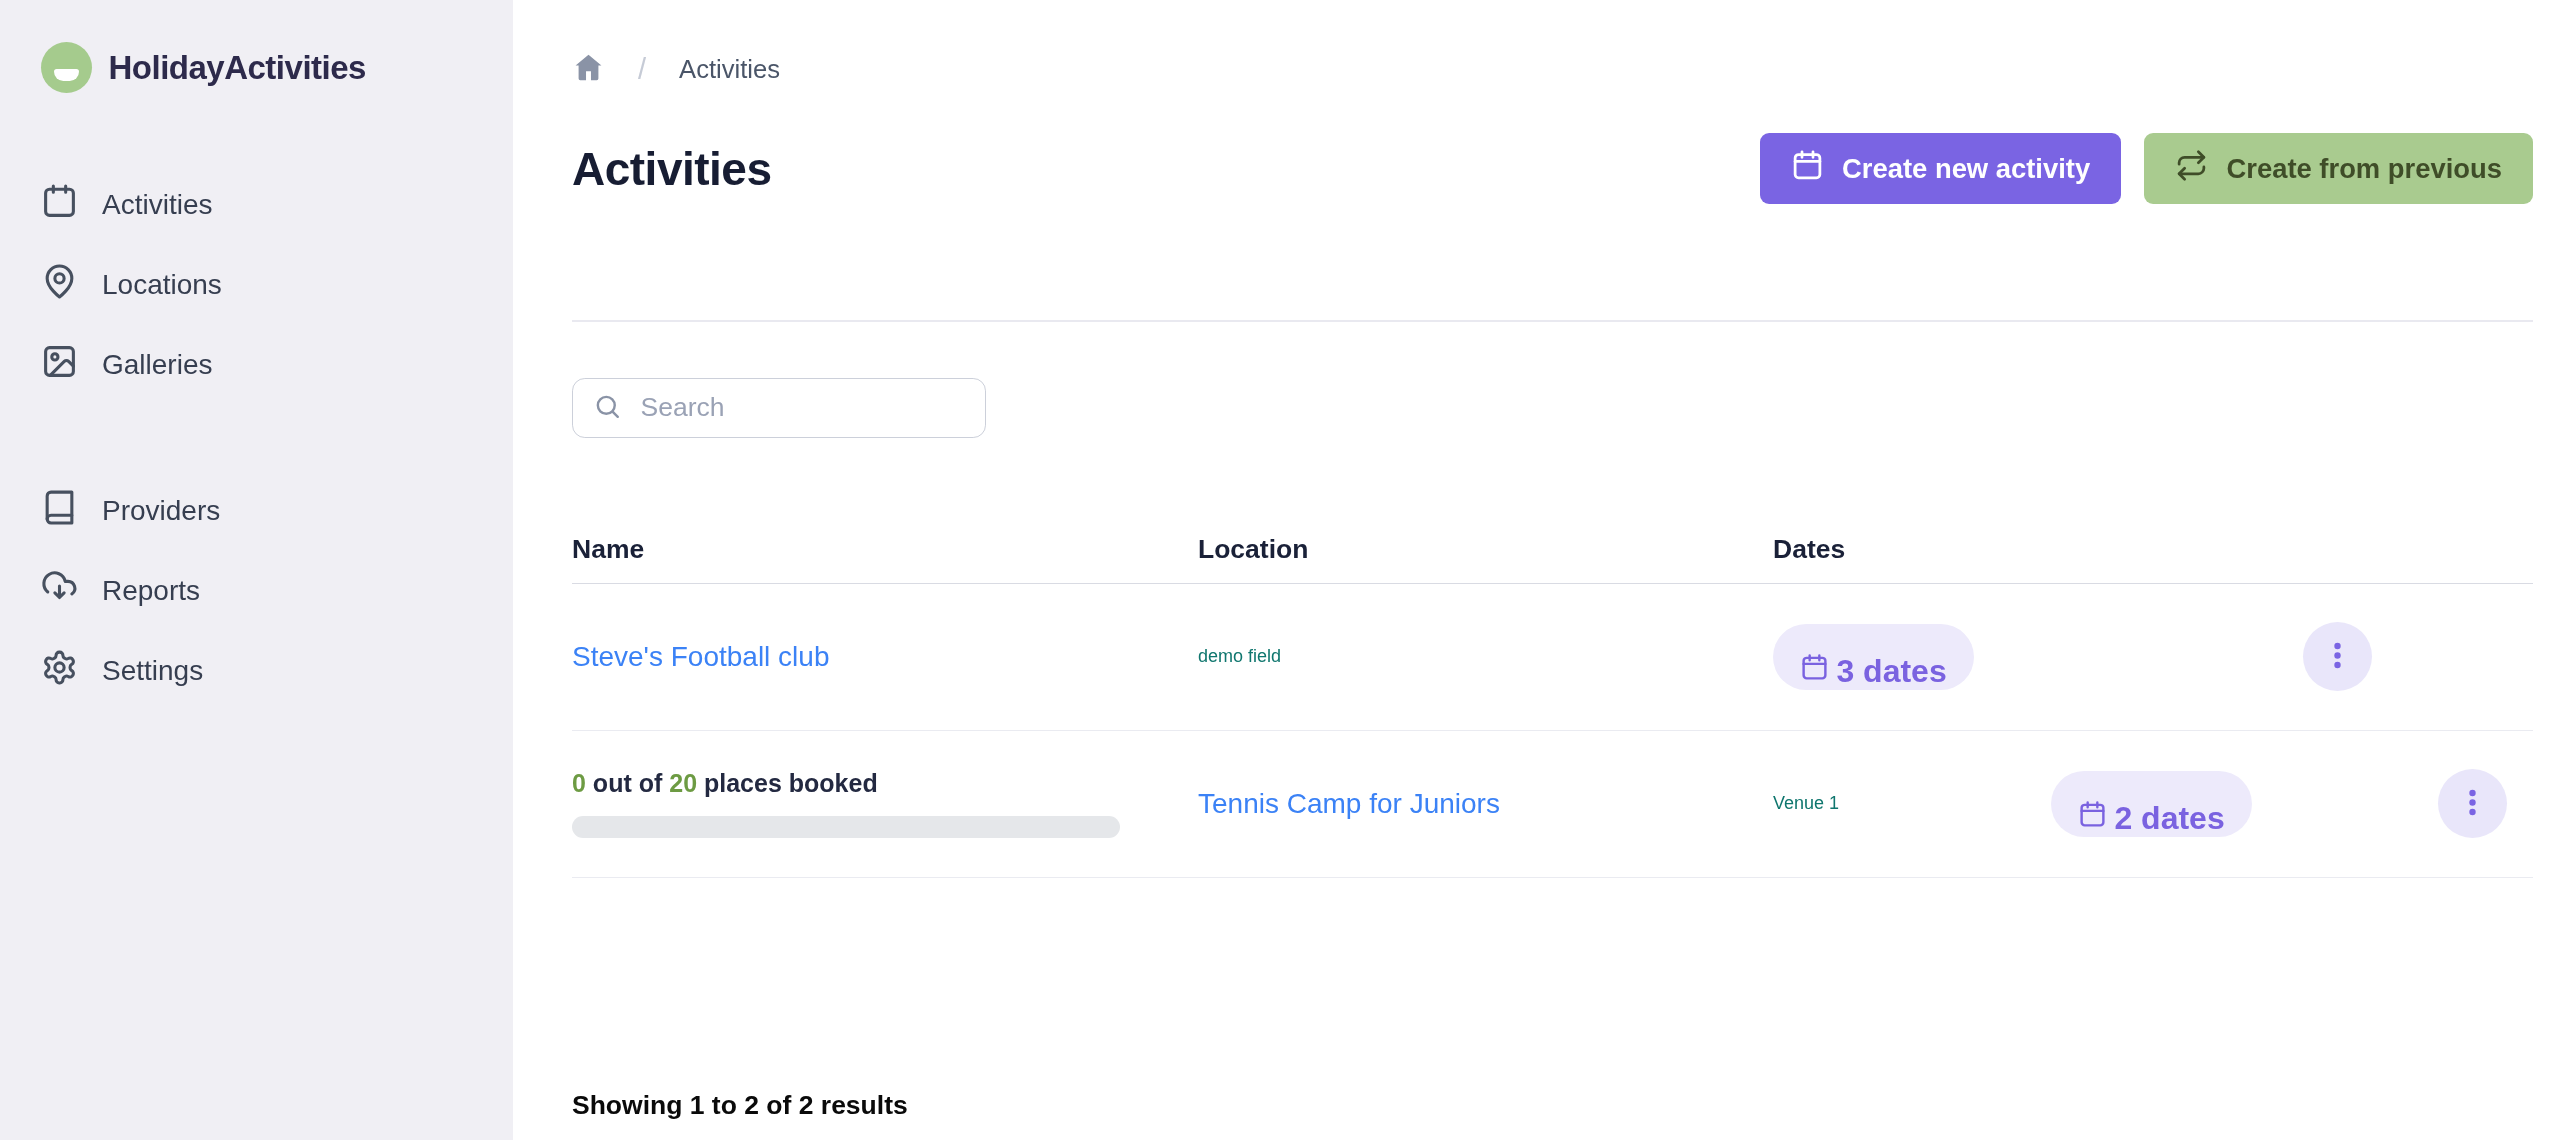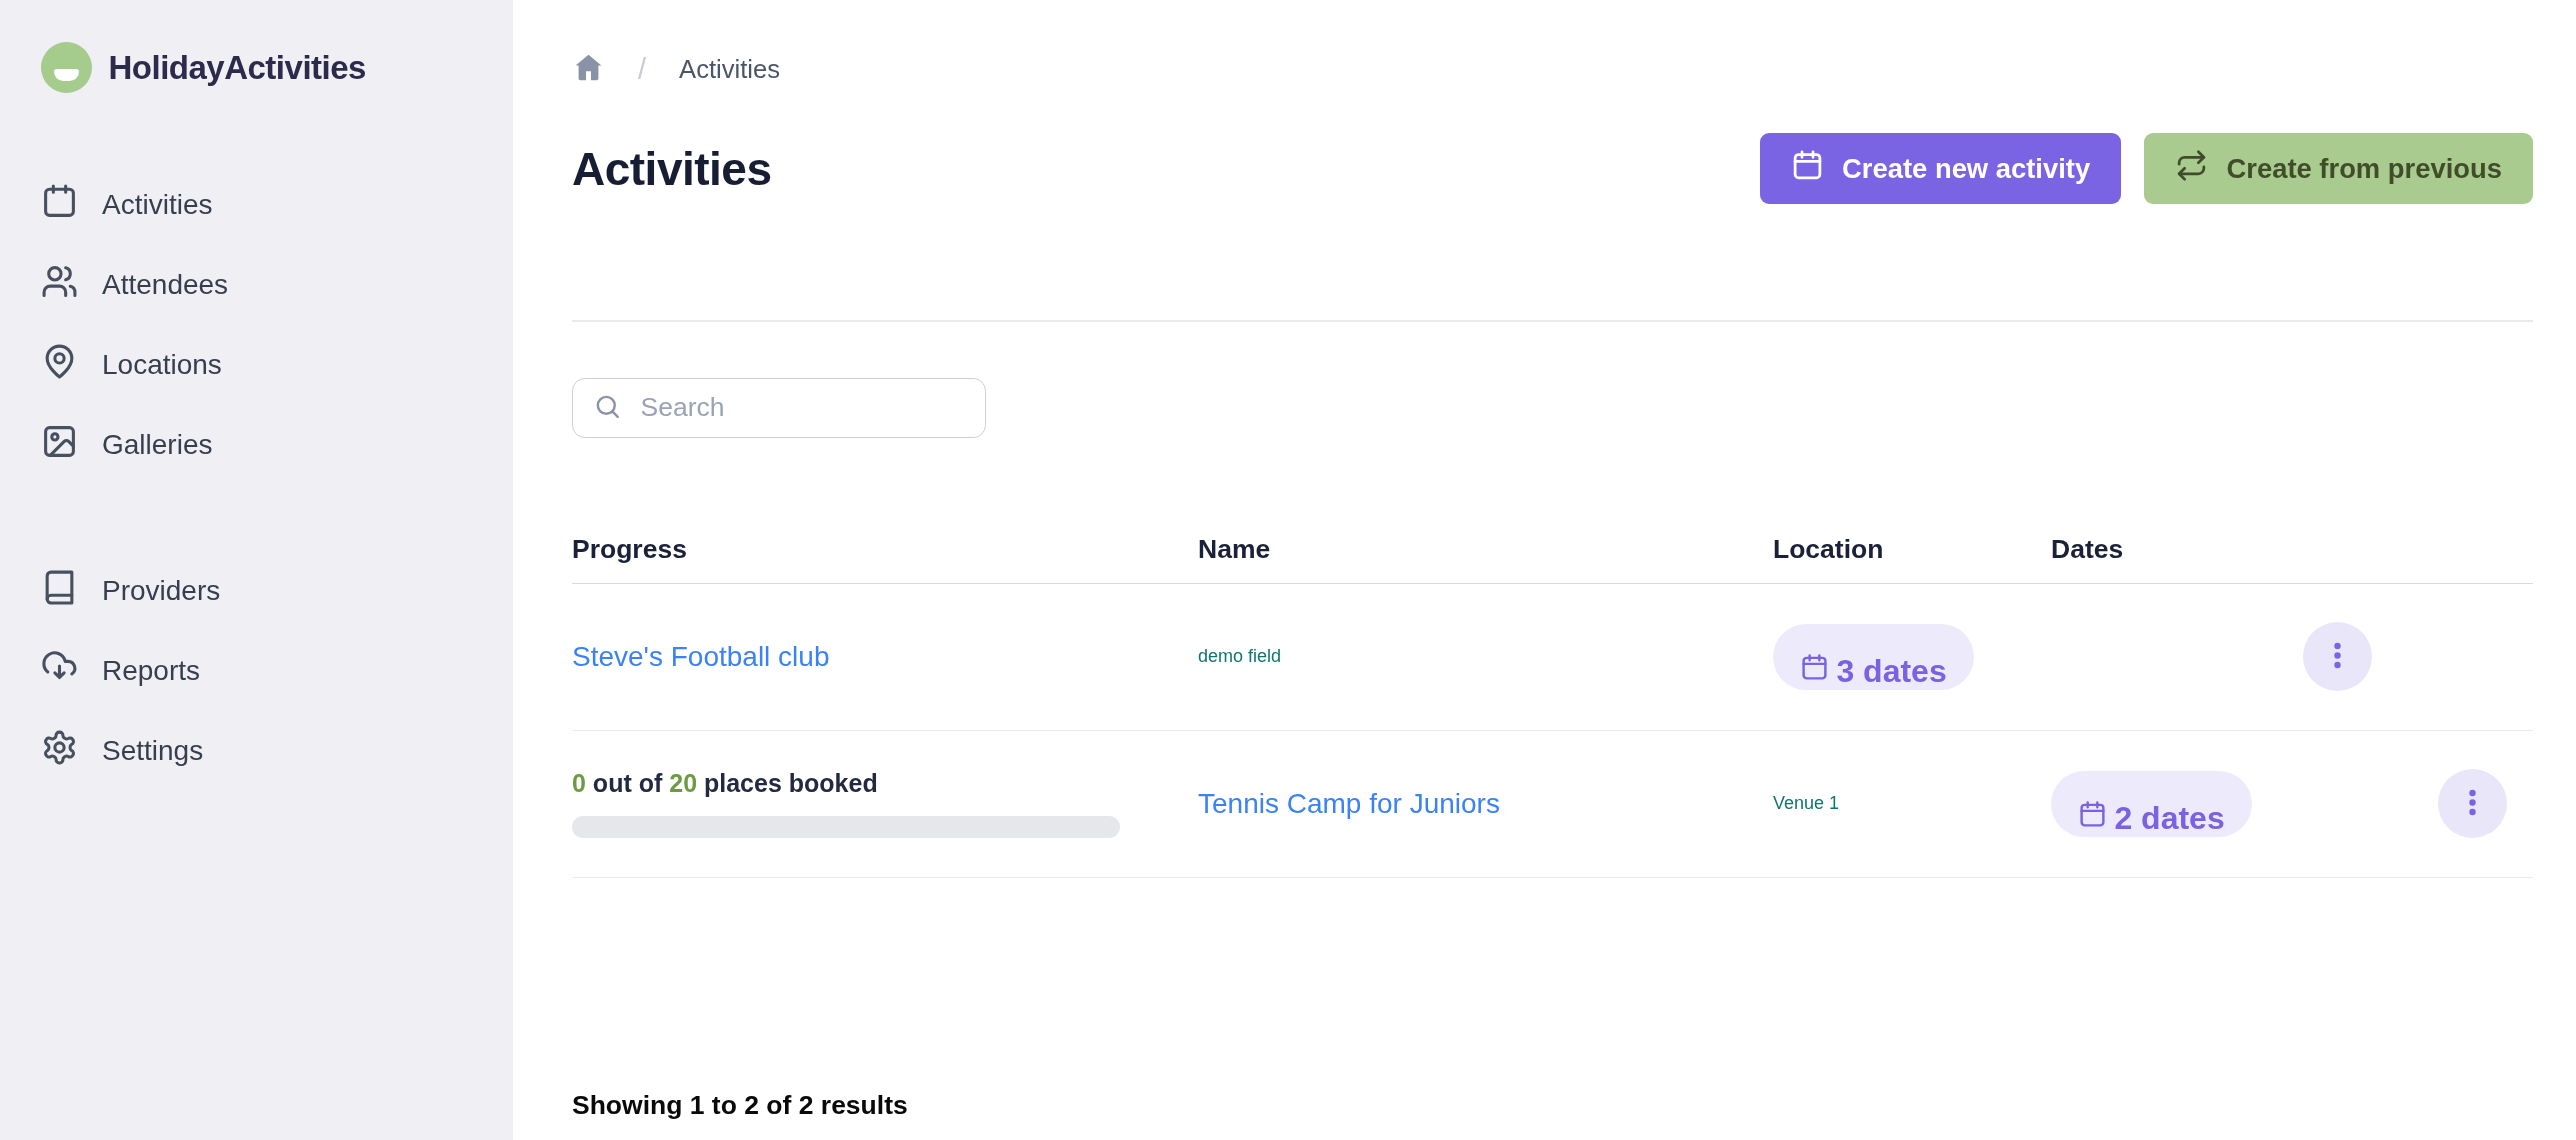--- a/index.html
+++ b/index.html
@@ -75,31 +75,20 @@
           <svg viewBox="0 0 24 24" fill="none" stroke="currentColor" stroke-width="2" stroke-linecap="round" stroke-linejoin="round" width="37" height="37">
               <path d="M8 2v4M16 2v4"></path>
               <rect x="3" y="4" width="18" height="17" rx="2.5"></rect>
             </svg>
         </span>
         <span>Activities</span>
       </div>
       <div class="nav-item">
         <span>
           <svg viewBox="0 0 24 24" fill="none" stroke="currentColor" stroke-width="2" stroke-linecap="round" stroke-linejoin="round" width="37" height="37">
-              <circle cx="9" cy="7" r="4"></circle>
-              <path d="M2 21v-2a4 4 0 0 1 4-4h6a4 4 0 0 1 4 4v2"></path>
-              <path d="M16 3.13a4 4 0 0 1 0 7.75"></path>
-              <path d="M22 21v-2a4 4 0 0 0-3-3.87"></path>
-            </svg>
-        </span>
-        <span>Attendees</span>
-      </div>
-      <div class="nav-item">
-        <span>
-          <svg viewBox="0 0 24 24" fill="none" stroke="currentColor" stroke-width="2" stroke-linecap="round" stroke-linejoin="round" width="37" height="37">
               <path d="M20 10c0 6-8 12-8 12s-8-6-8-12a8 8 0 0 1 16 0Z"></path>
               <circle cx="12" cy="10" r="3"></circle>
             </svg>
         </span>
         <span>Locations</span>
       </div>
       <div class="nav-item">
         <span>
           <svg viewBox="0 0 24 24" fill="none" stroke="currentColor" stroke-width="2" stroke-linecap="round" stroke-linejoin="round" width="37" height="37">
               <rect x="3" y="3" width="18" height="18" rx="2.5"></rect>
@@ -191,21 +180,20 @@
               <circle cx="11" cy="11" r="7"></circle>
               <path d="m20.5 20.5-4.3-4.3"></path>
             </svg>
         </span>
         <input type="text" placeholder="Search" style="">
       </div>
     </div>
 
     <div class="table">
       <div class="thead">
-        <div>Progress</div>
         <div>Name</div>
         <div>Location</div>
         <div>Dates</div>
         <div></div>
       </div>
 
       <div class="trow">
         <div class="name-cell">Steve's Football club</div>
         <div class="loc-cell">demo field</div>
         <div>

